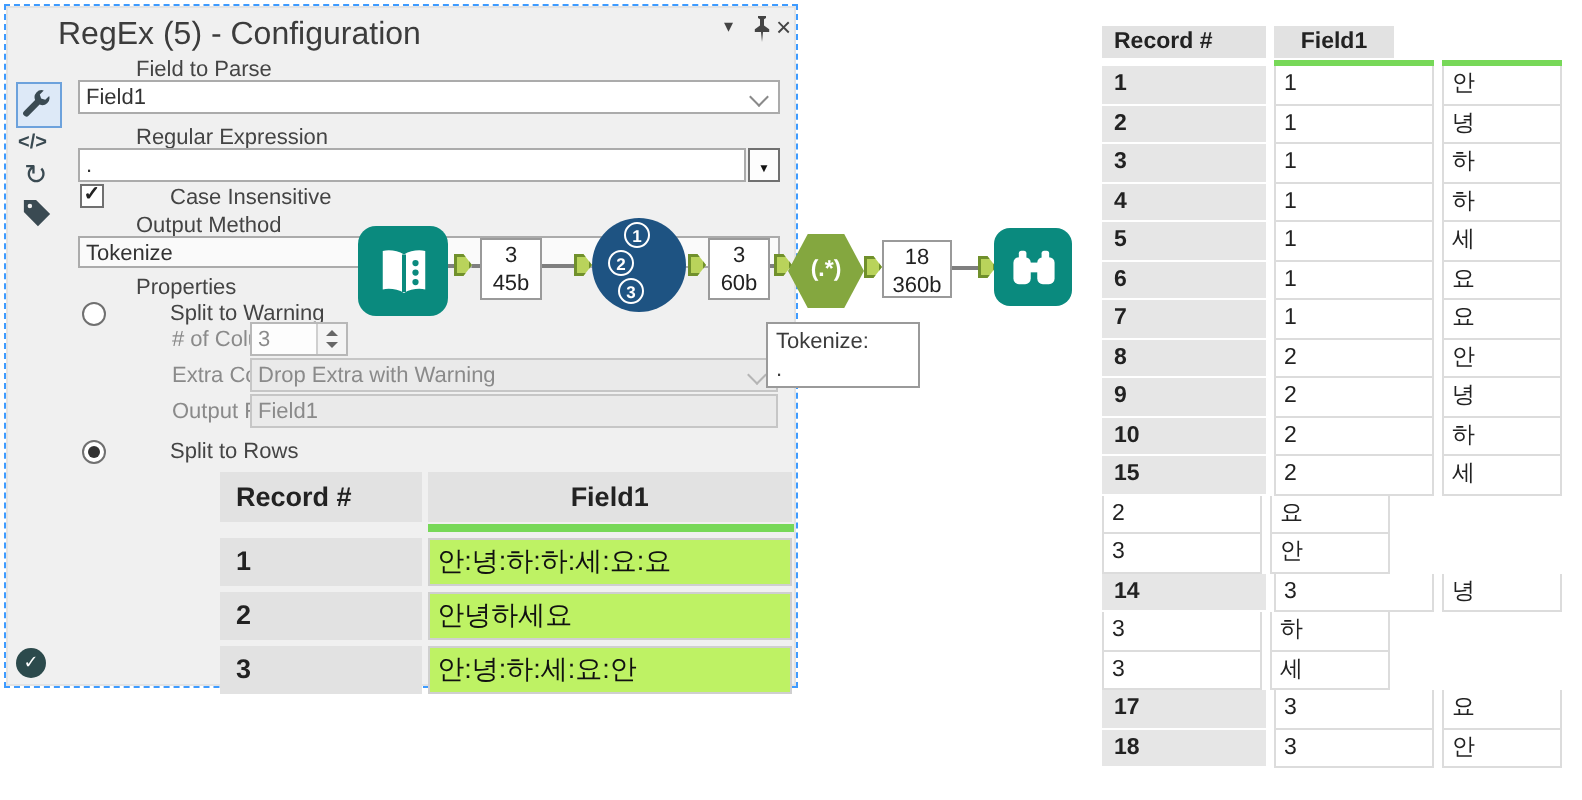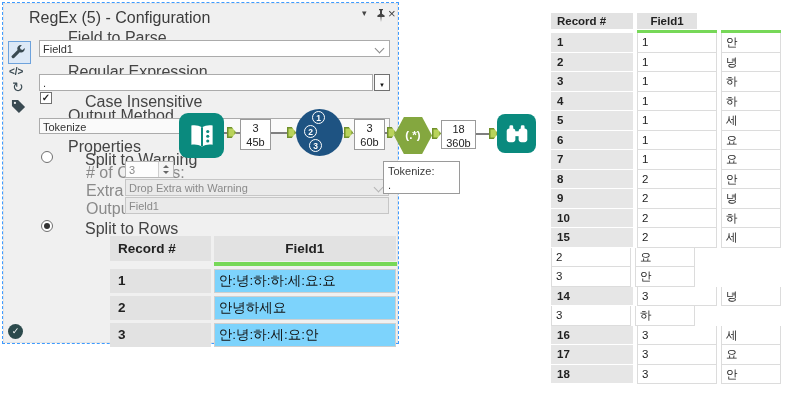--- a/index.html
+++ b/index.html
@@ -16,21 +16,21 @@
   .win-close{position:absolute;left:385px;top:3px;font-size:13px;color:#444;}
   
   .grip{left:11px;top:26px;font-size:9px;color:#8a8a8a;letter-spacing:1px;font-weight:bold;}
   .side-sel{left:8px;top:41px;width:21px;height:21px;background:#dde9f7;border:1px solid #6da2dc;z-index:3;}
   .side-icon{color:#3a4a52;z-index:3;}
   .icon-code{left:9px;top:66px;font-size:10px;font-weight:bold;}
   .icon-refresh{left:12px;top:79px;font-size:14px;}
   .icon-tag{left:11px;top:99px;}
   .icon-help{left:11px;top:117px;width:15px;height:15px;border-radius:50%;background:#3a4a52;color:#fff;font-size:10px;font-weight:bold;text-align:center;line-height:15px;}
   
-  .lbl{font-size:16px;color:#444;z-index:3;padding-left:28px;}
+  .lbl{font-size:11px;color:#444;z-index:3;padding-left:28px;}
   .field{background:#fff;border:1px solid #ababab;font-size:11px;color:#333;padding:2px 0 0 3px;box-sizing:border-box;z-index:3;}
   .chev{position:absolute;right:6px;top:4px;width:6px;height:6px;border-right:1.5px solid #8a8a8a;border-bottom:1.5px solid #8a8a8a;transform:rotate(45deg);}
   .combo1{left:39px;top:40px;width:351px;height:17px;}
   .regexfield{left:39px;top:74px;width:334px;height:17px;}
   .ddbtn{left:374px;top:74px;width:16px;height:17px;background:#fdfdfd;border:1px solid #707070;box-sizing:border-box;text-align:center;z-index:3;}
   .ddbtn span{font-size:6px;color:#111;position:relative;top:-2px;}
   .checkbox{left:40px;top:92px;width:12px;height:12px;background:#fff;border:1px solid #707070;box-sizing:border-box;z-index:3;font-size:10px;line-height:10px;text-align:center;color:#222;font-weight:bold;}
   .combo2{left:39px;top:118px;width:351px;height:16px;background:#fafafa;}
   .radio{width:12px;height:12px;border:1px solid #707070;border-radius:50%;background:#fff;box-sizing:border-box;z-index:3;}
   .radio .dot{display:none;position:absolute;left:2px;top:2px;width:6px;height:6px;border-radius:50%;background:#333;}
@@ -45,21 +45,21 @@
   .combo3{left:125px;top:179px;width:264px;height:17px;}
   .rootfield{left:125px;top:197px;width:264px;height:17px;}
   
   .pv{left:110px;top:236px;width:286px;z-index:3;font-size:13.5px;}
   .pv-hdr{display:flex;gap:3px;font-weight:bold;color:#222;}
   .pv-hdr .h1{width:101px;background:#e2e2e2;height:25px;line-height:25px;padding-left:8px;box-sizing:border-box;}
   .pv-hdr .h2{width:183px;background:#e2e2e2;height:25px;line-height:25px;text-align:center;}
   .pv-green{margin-left:104px;width:183px;height:4px;background:#77d858;margin-top:1px;}
   .pv-row{display:flex;gap:3px;margin-top:3px;}
   .pv-row .c1{width:101px;background:#e2e2e2;height:24px;line-height:24px;padding-left:8px;box-sizing:border-box;font-weight:bold;color:#222;}
-  .pv-row .c2{width:183px;background:#7dd3fc;border:1px solid #cfcfcf;height:24px;line-height:22px;padding-left:4px;box-sizing:border-box;color:#111;}
+  .pv-row .c2{width:183px;background:#bef264;border:1px solid #cfcfcf;height:24px;line-height:22px;padding-left:4px;box-sizing:border-box;color:#111;}
   
   .wf{z-index:5;}
   .tool{border-radius:9px;background:#0a8a7e;display:flex;align-items:center;justify-content:center;}
   .tool-textinput{left:179px;top:113px;width:45px;height:45px;}
   .tool-browse{left:497px;top:114px;width:39px;height:39px;border-radius:8px;}
   .tool-recordid{left:296px;top:109px;width:47px;height:47px;border-radius:50%;background:#1e5382;}
   .ball{position:absolute;width:13px;height:13px;border:1.5px solid #fff;border-radius:50%;color:#fff;font-size:8.5px;font-weight:bold;text-align:center;line-height:12px;box-sizing:border-box;}
   .tool-regex{left:394px;top:117px;width:38px;height:37px;background:#84a73f;clip-path:polygon(26% 0,74% 0,100% 50%,74% 100%,26% 100%,0 50%);color:#fff;font-weight:bold;font-size:11.5px;text-align:center;line-height:37px;}
   .anchor{width:9px;height:11px;background:#b9d35b;clip-path:polygon(0 0,52% 0,100% 50%,52% 100%,0 100%);box-shadow:inset 0 0 0 1.5px #70902c;}
   .connbox{background:#fff;border:1px solid #9a9a9a;text-align:center;font-size:11px;color:#222;line-height:14px;padding-top:1px;box-sizing:border-box;}
@@ -323,21 +323,20 @@
       <div class="rg-row">
         <div class="c c1 w1">14</div>
         <div class="c c2 w2">3</div>
         <div class="c c3 w3">녕</div>
       </div>
       <div class="rg-row">
         <div class="c c2 w2">3</div>
         <div class="c c3 w3">하</div>
       </div>
       <div class="rg-row">
-        <div class="c c1 w1">16</div>
         <div class="c c2 w2">3</div>
         <div class="c c3 w3">세</div>
       </div>
       <div class="rg-row">
         <div class="c c1 w1">17</div>
         <div class="c c2 w2">3</div>
         <div class="c c3 w3">요</div>
       </div>
       <div class="rg-row">
         <div class="c c1 w1">18</div>

